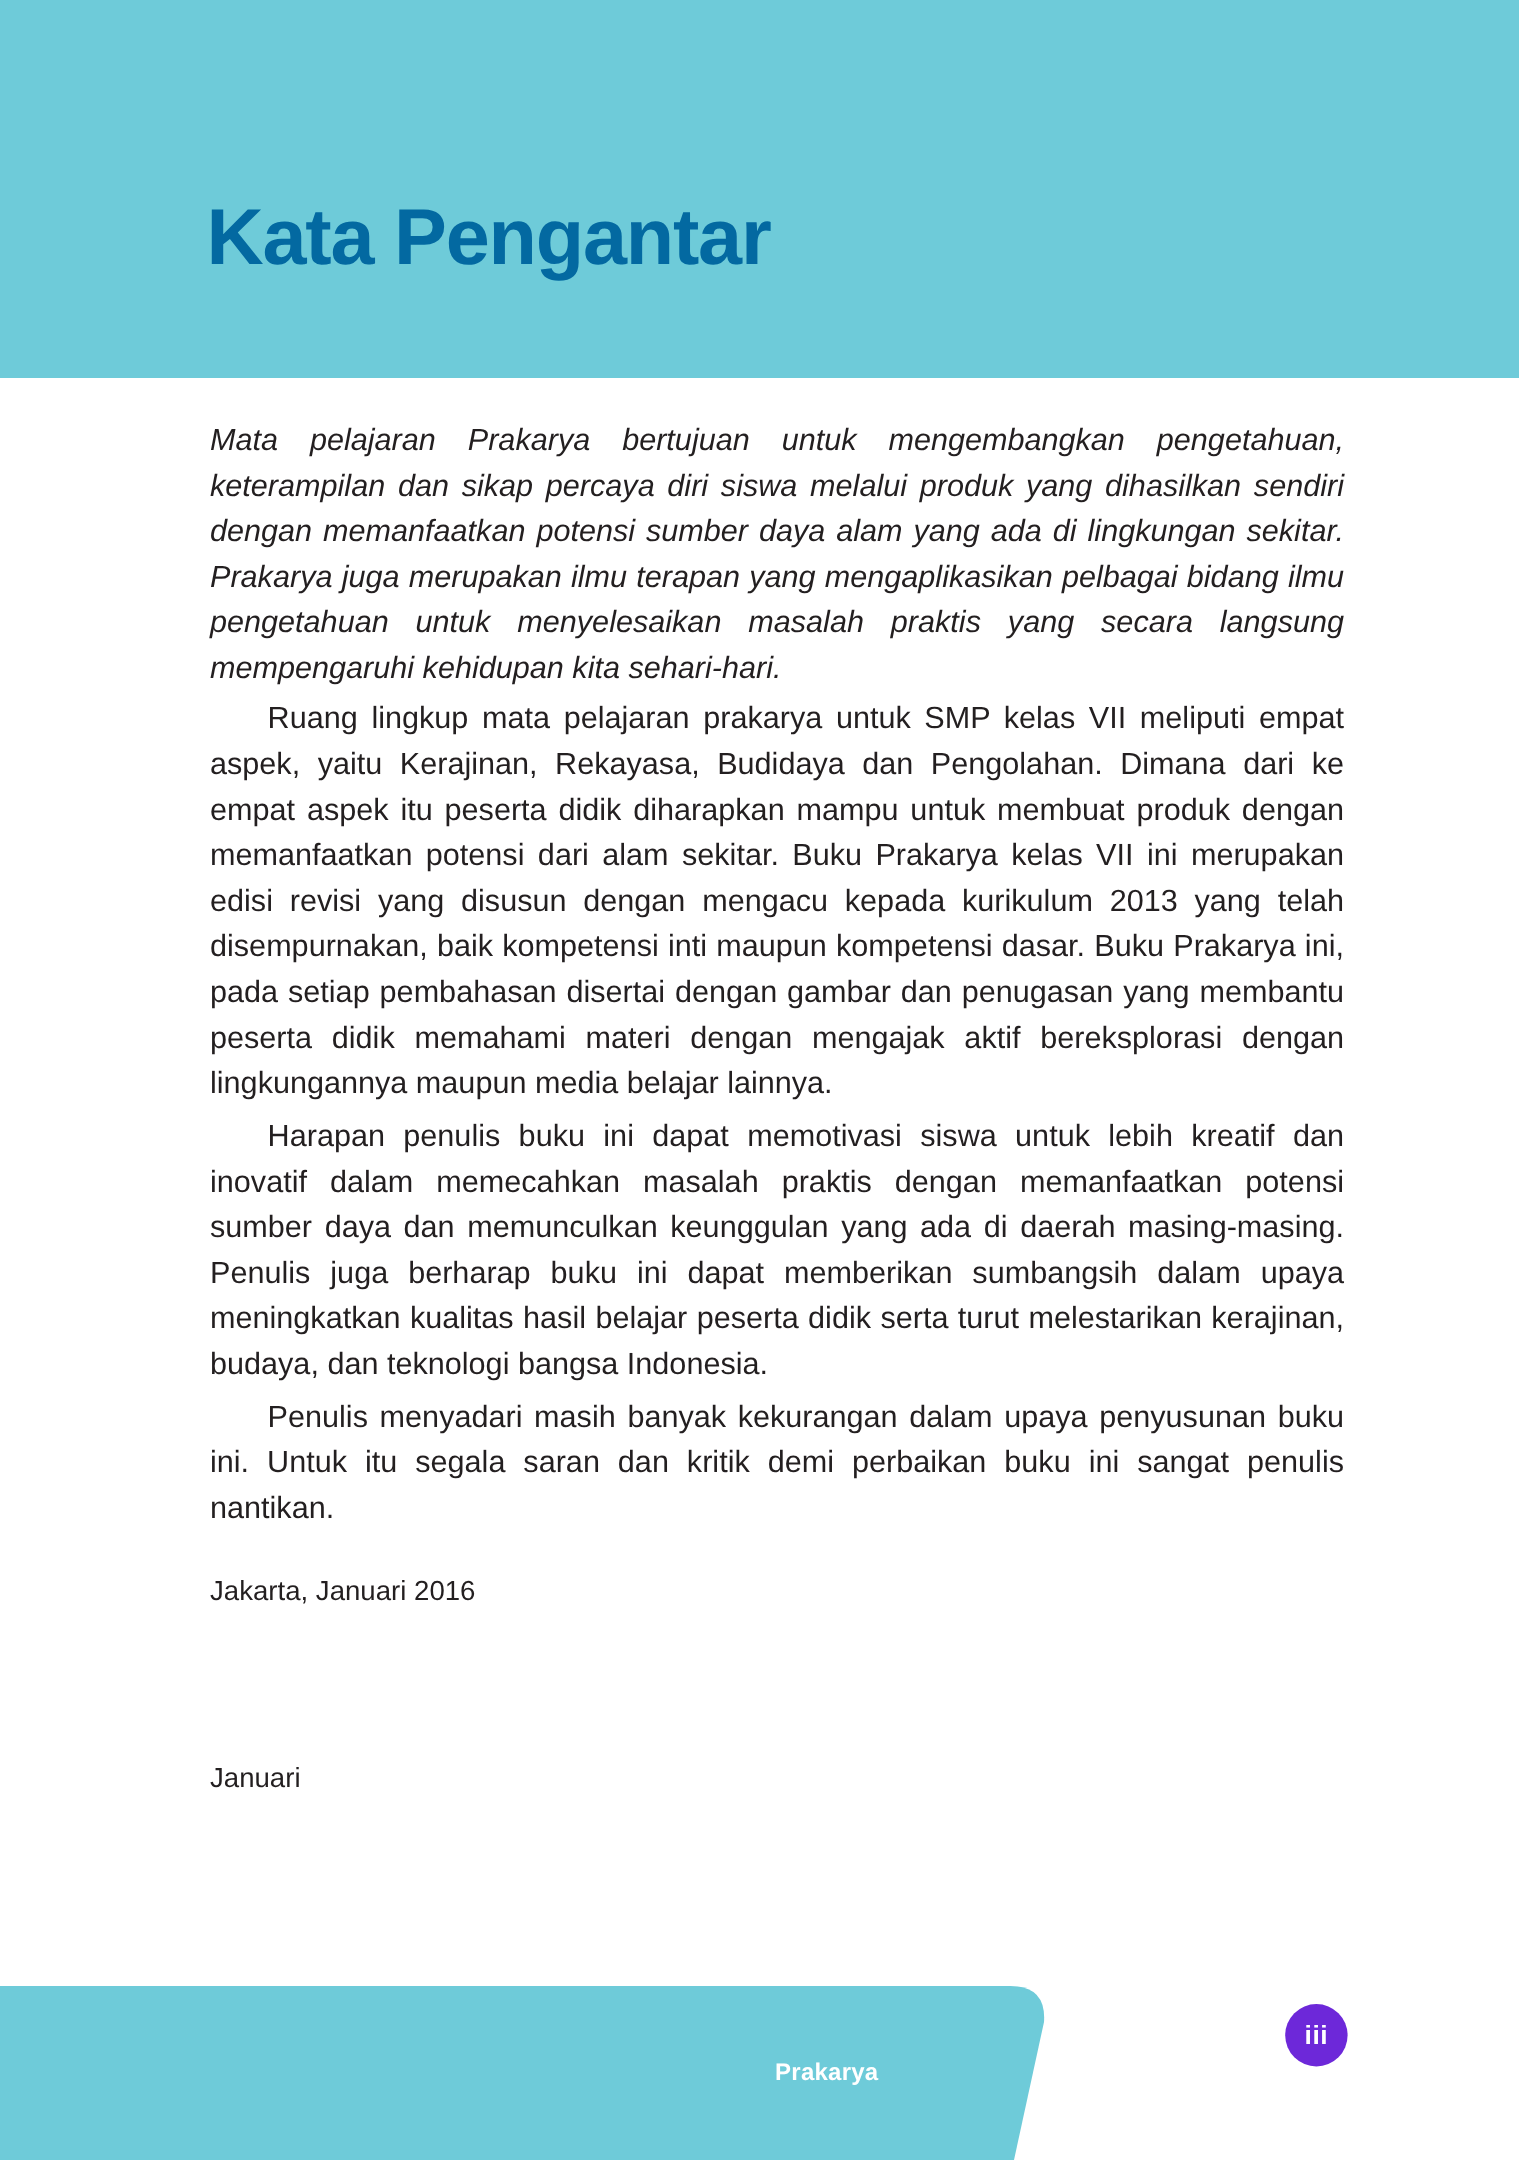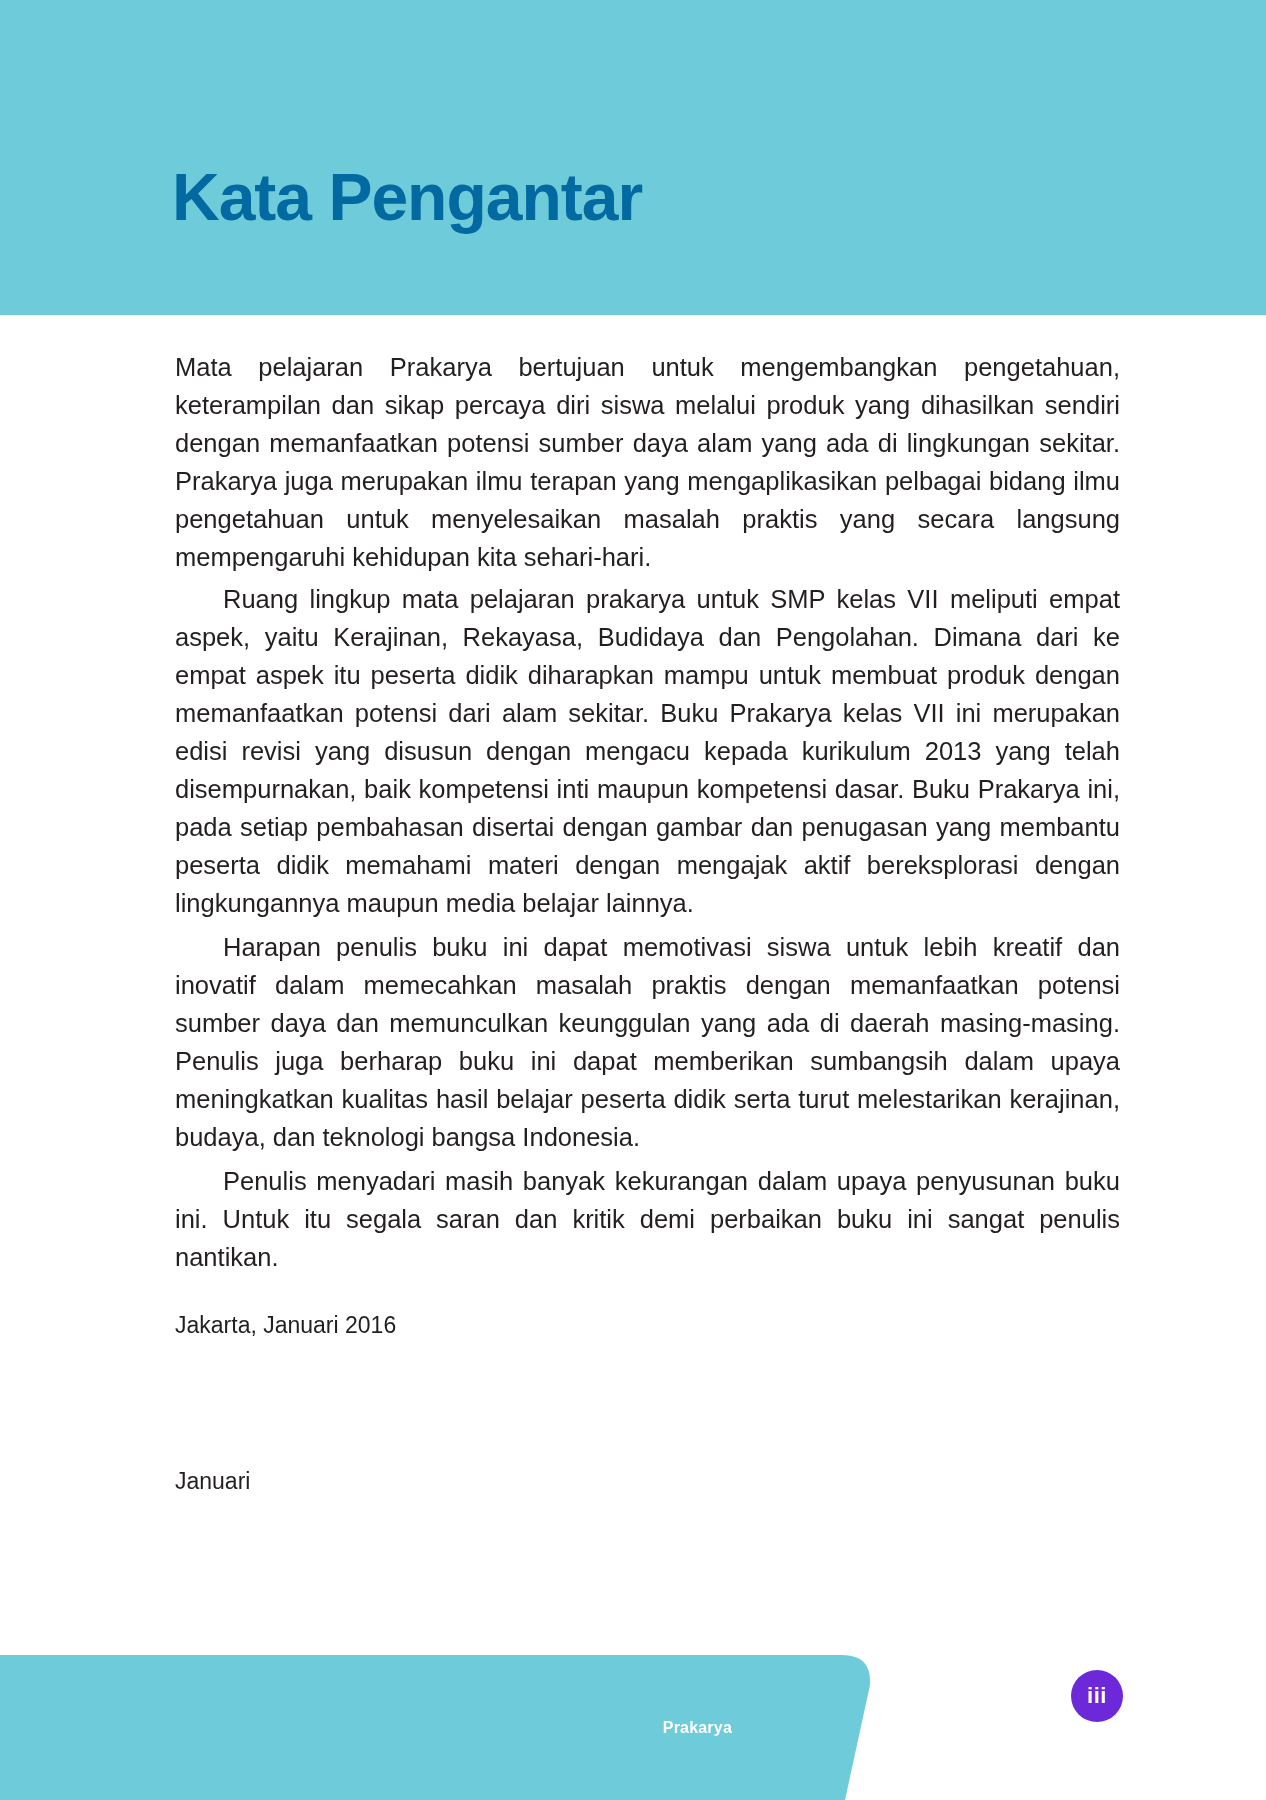--- a/index.html
+++ b/index.html
@@ -62,20 +62,21 @@
     text-align: justify;
     text-justify: inter-word;
   }
 
   .para.indent {
     text-indent: 48px;
   }
 
   .para.first {
     margin-bottom: 4px;
+    font-style: italic;
   }
 
   .signature-block {
     margin-top: 30px;
   }
 
   .sig-line {
     font-size: 23px;
     line-height: 38px;
     color: #231f20;
@@ -103,21 +104,21 @@
     height: 145px;
     display: flex;
     align-items: center;
     justify-content: flex-end;
     padding-right: 148px;
     box-sizing: border-box;
     pointer-events: none;
   }
 
   .footer-label span {
-    font-size: 16px;
+    font-size: 20px;
     font-weight: bold;
     color: #ffffff;
     letter-spacing: 0.2px;
   }
 
   .page-badge {
     position: absolute;
     left: 1071px;
     top: 1670px;
     width: 52px;

